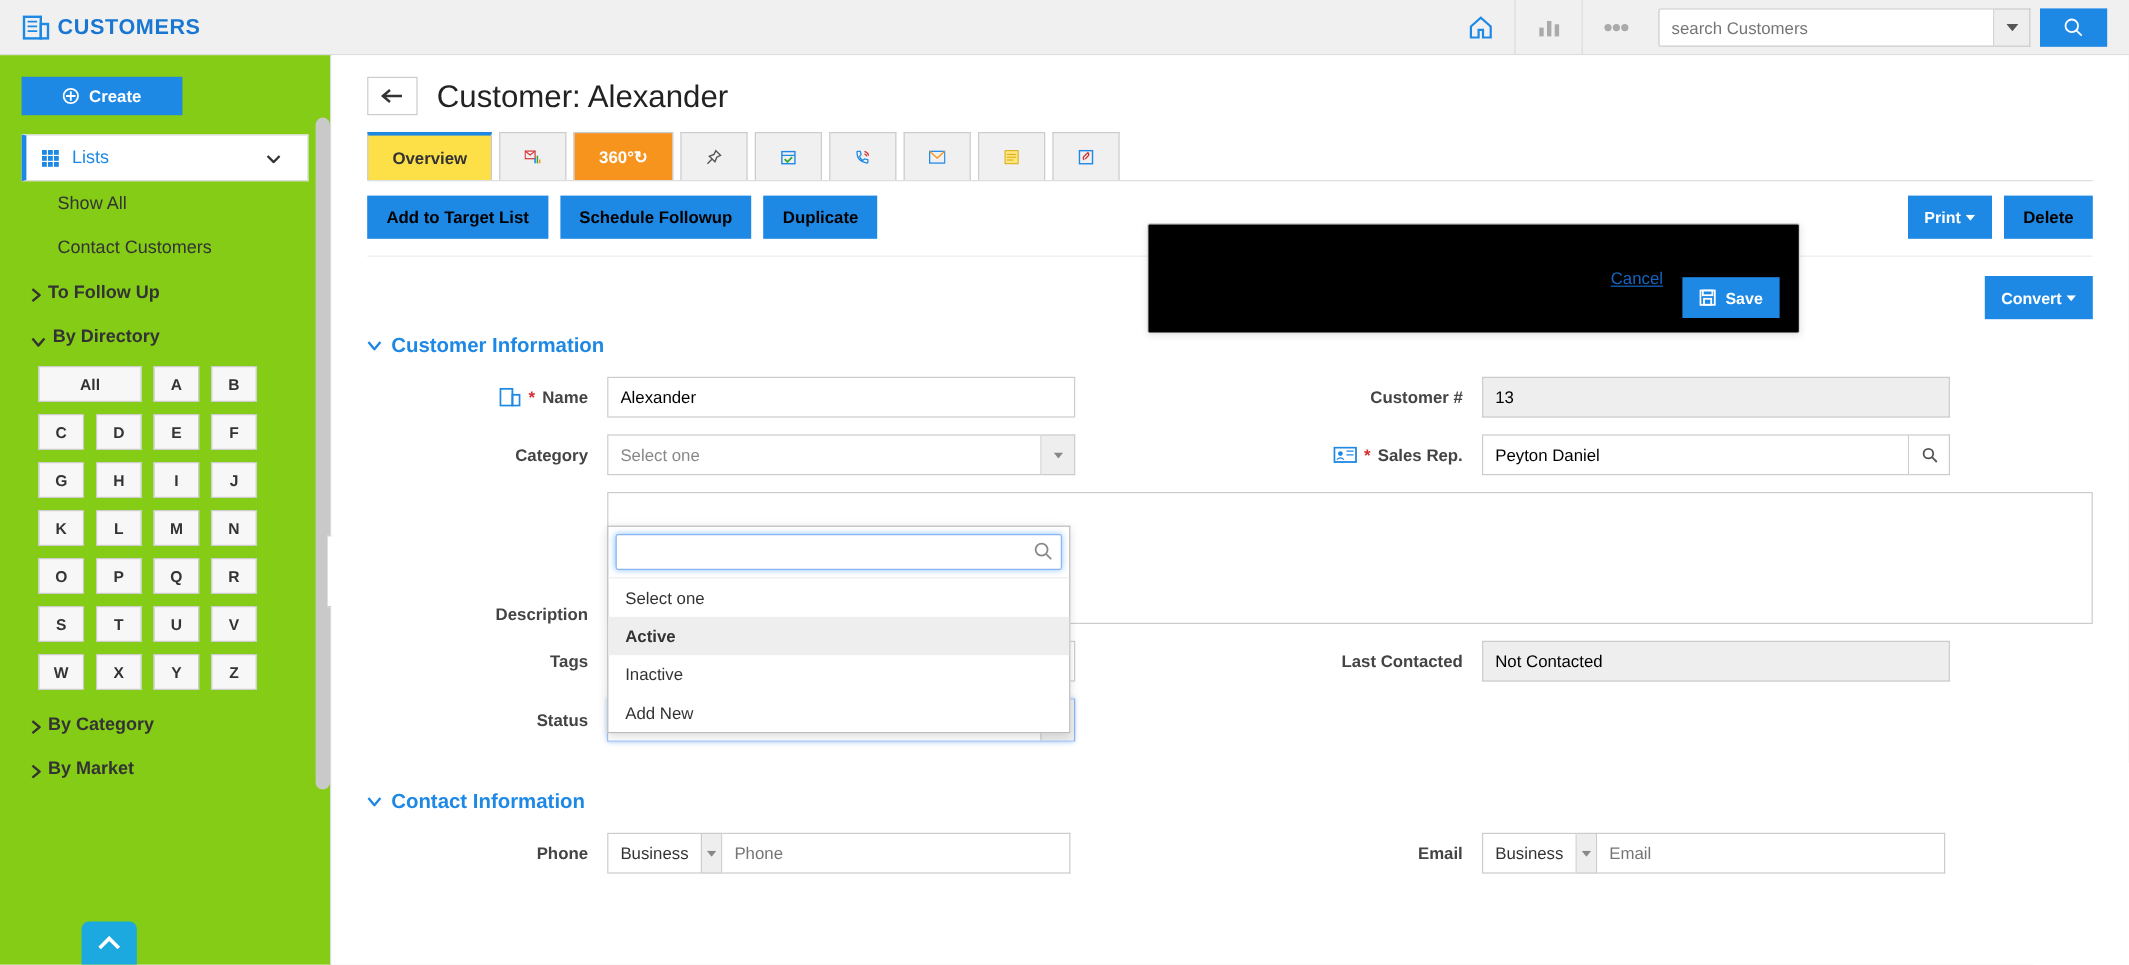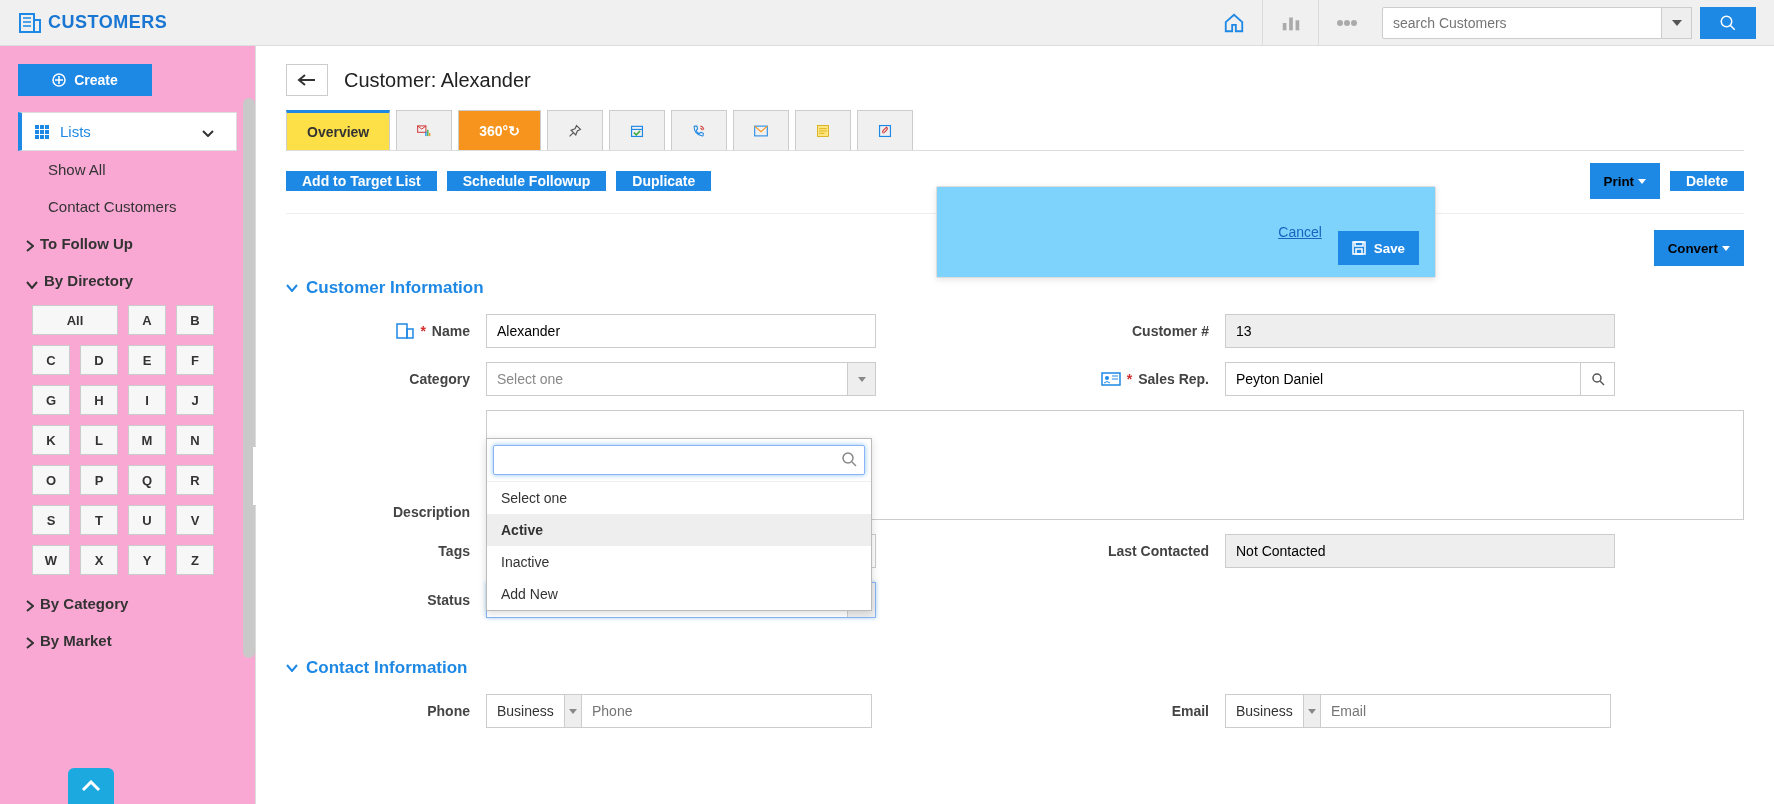--- a/index.html
+++ b/index.html
@@ -10,49 +10,49 @@
   .brand svg{margin-right:6px;}
   .topbar-right{margin-left:auto;display:flex;align-items:center;gap:0;height:100%;}
   .top-ico{width:56px;height:100%;display:flex;align-items:center;justify-content:center;border-left:1px solid #dcdcdc;cursor:pointer;}
   .top-ico:first-child{border-left:none;}
   .search-wrap{display:flex;align-items:center;margin-left:8px;}
   .search-input{width:280px;height:32px;border:1px solid #ccc;padding:0 10px;font-size:14px;background:#fff;color:#888;border-radius:2px 0 0 2px;}
   .search-drop{width:30px;height:32px;border:1px solid #ccc;border-left:none;background:#eee;display:flex;align-items:center;justify-content:center;cursor:pointer;}
   .search-btn{width:56px;height:32px;background:#1e88e5;border:none;display:flex;align-items:center;justify-content:center;margin-left:8px;cursor:pointer;}
   
   .body{display:flex;height:calc(100vh - 46px);}
-  .sidebar{width:256px;background:#f9a8d4;border-right:1px solid #dcdcdc;position:relative;padding:18px 0 0 0;}
+  .sidebar{width:276px;background:#84cc16;border-right:1px solid #dcdcdc;position:relative;padding:18px 0 0 0;}
   .sidebar-inner{padding:0 18px;}
   .create-btn{background:#1e88e5;color:#fff;border:none;width:134px;height:32px;font-weight:bold;font-size:14px;display:flex;align-items:center;justify-content:center;gap:8px;cursor:pointer;}
   .side-box{background:#fff;border:1px solid #dcdcdc;border-left:4px solid #1e88e5;margin-top:16px;padding:10px 12px;display:flex;align-items:center;color:#1e88e5;font-size:15px;}
   .side-box svg{margin-right:10px;}
   .side-box .chev{margin-left:auto;color:#333;}
   .side-item{padding:10px 0 10px 30px;font-size:15px;cursor:pointer;}
   .side-item-b{padding:10px 0 10px 8px;font-size:15px;font-weight:bold;cursor:pointer;display:flex;align-items:flex-end;gap:6px;}
   .letter-grid{display:grid;grid-template-columns:repeat(4,38px);gap:10px;margin:6px 0 10px 14px;}
   .letter{height:30px;border:1px solid #ccc;background:#f7f7f7;display:flex;align-items:center;justify-content:center;font-size:13px;font-weight:bold;cursor:pointer;}
   .letter.wide{grid-column:span 2;}
   .scroll-handle{position:absolute;right:0;top:52px;width:12px;height:560px;background:#c9c9c9;border-radius:6px;}
   .collapse-tab{position:absolute;right:-16px;top:400px;width:18px;height:60px;background:#fff;border:1px solid #ccc;border-left:none;display:flex;align-items:center;justify-content:center;cursor:pointer;}
   .bottom-up{position:absolute;bottom:0;left:68px;width:46px;height:36px;background:#1ba9e0;border-radius:6px 6px 0 0;display:flex;align-items:center;justify-content:center;cursor:pointer;}
   
   .main{flex:1;background:#fff;padding:18px 30px;overflow:auto;position:relative;}
   .page-head{display:flex;align-items:center;gap:16px;margin-bottom:14px;}
   .back-btn{width:42px;height:32px;border:1px solid #ccc;background:#fff;display:flex;align-items:center;justify-content:center;cursor:pointer;}
-  .page-title{font-size:20px;color:#222;}
+  .page-title{font-size:26px;color:#222;}
   .tabs{display:flex;border-bottom:1px solid #ddd;}
   .tab{height:40px;padding:0 20px;border:1px solid #ccc;border-bottom:none;background:#f0f0f0;display:flex;align-items:center;justify-content:center;margin-right:6px;cursor:pointer;min-width:56px;}
   .tab.active{background:#fde047;border-top:3px solid #1e88e5;font-weight:bold;}
   .tab.orange{background:#f7941e;color:#fff;}
   .tabicon{width:56px;}
   .action-row{display:flex;gap:10px;margin-top:12px;align-items:center;}
-  .btn{background:#1e88e5;color:#ffffff;border:none;height:20px;padding:0 16px;font-weight:bold;font-size:14px;cursor:pointer;}
+  .btn{background:#1e88e5;color:#000000;border:none;height:36px;padding:0 16px;font-weight:bold;font-size:14px;cursor:pointer;}
   .spacer{flex:1;}
-  .print-btn{background:#1e88e5;color:#000000;border:none;height:36px;padding:0 14px;font-weight:bold;display:flex;align-items:center;gap:4px;cursor:pointer;}
-  .save-pop{position:absolute;top:140px;left:680px;width:500px;background:#7dd3fc;border:1px solid #ddd;box-shadow:0 2px 6px rgba(0,0,0,0.1);padding:12px 16px;border-radius:2px;display:flex;justify-content:flex-end;align-items:center;gap:16px;}
+  .print-btn{background:#1e88e5;color:#ffffff;border:none;height:36px;padding:0 14px;font-weight:bold;display:flex;align-items:center;gap:4px;cursor:pointer;}
+  .save-pop{position:absolute;top:140px;left:680px;width:544px;background:#000000;border:1px solid #ddd;box-shadow:0 2px 6px rgba(0,0,0,0.1);padding:12px 16px;border-radius:2px;display:flex;justify-content:flex-end;align-items:center;gap:16px;}
   .link{color:#1565c0;text-decoration:underline;cursor:pointer;}
   .save-b{background:#1e88e5;color:#fff;border:none;height:34px;padding:0 14px;font-weight:bold;display:flex;align-items:center;gap:8px;cursor:pointer;margin-top:32px;}
   .convert-row{display:flex;justify-content:flex-end;margin:16px 0 8px 0;}
   .section-title{color:#1e88e5;font-weight:bold;font-size:17px;display:flex;align-items:center;gap:8px;margin:12px 0 16px 0;cursor:pointer;}
   .form-row{display:flex;align-items:center;margin-bottom:14px;}
   .label-col{width:200px;text-align:right;padding-right:16px;font-size:14px;color:#444;font-weight:bold;display:flex;align-items:center;justify-content:flex-end;gap:6px;}
   .req{color:#d32f2f;}
   .input{height:34px;border:1px solid #ccc;background:#fff;padding:0 10px;font-size:14px;width:390px;}
   .input.ro{background:#eee;}
   .select-wrap{display:flex;width:390px;}

